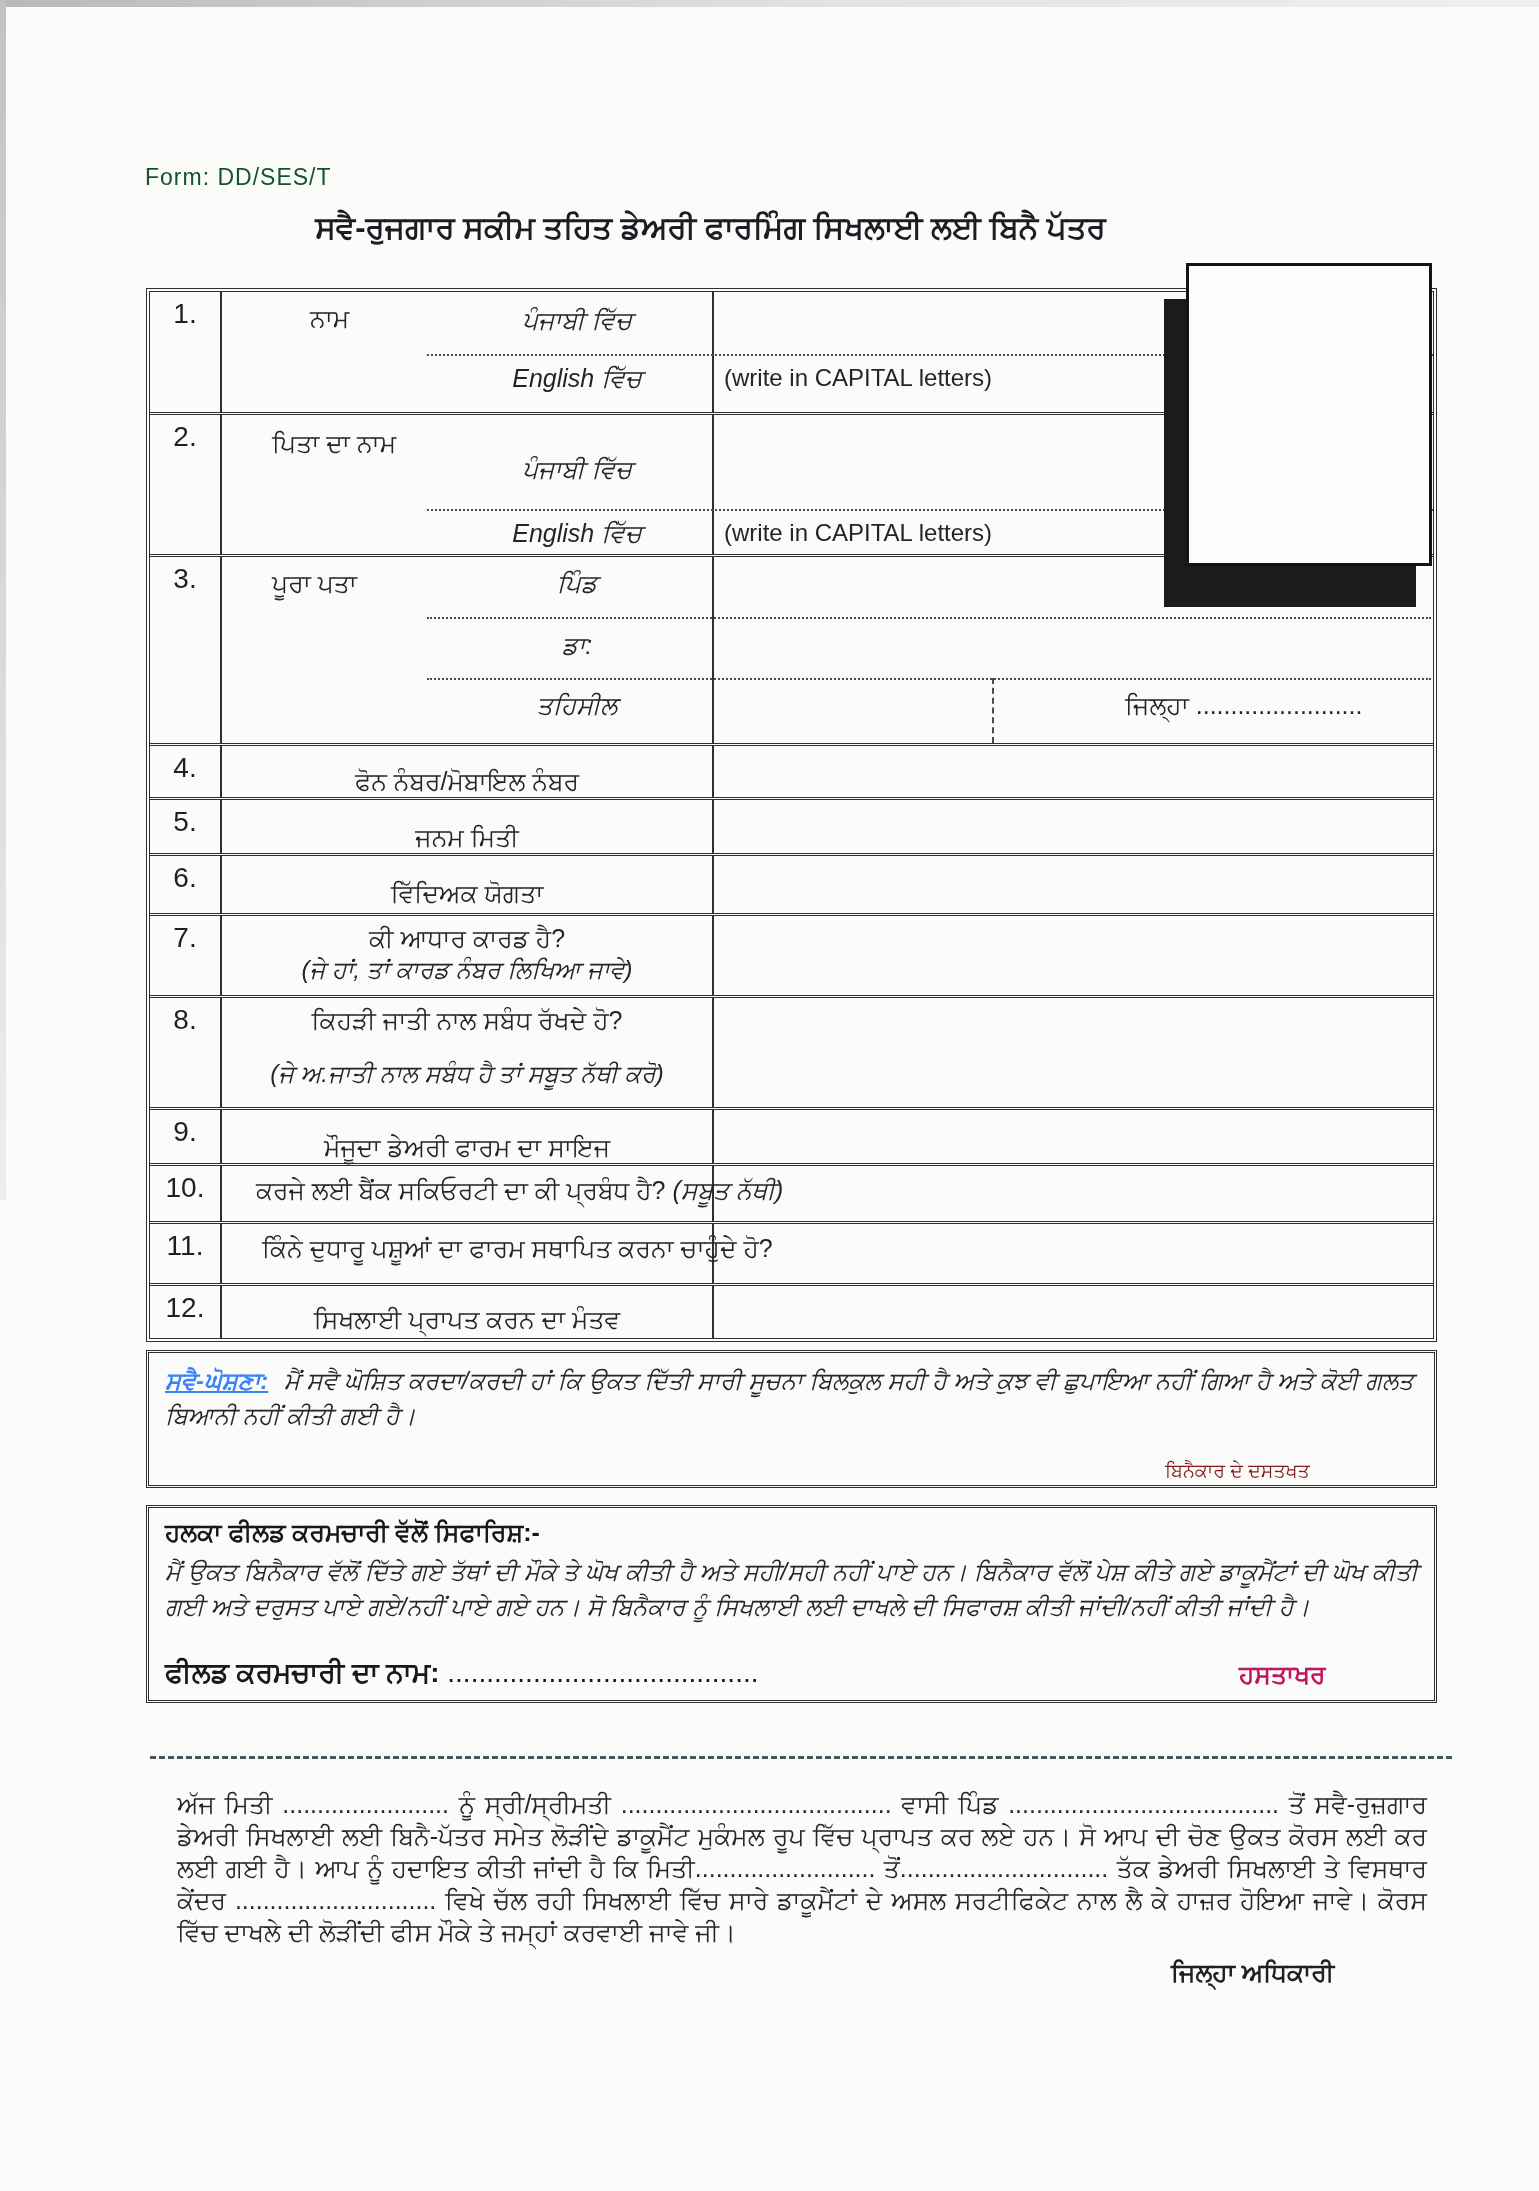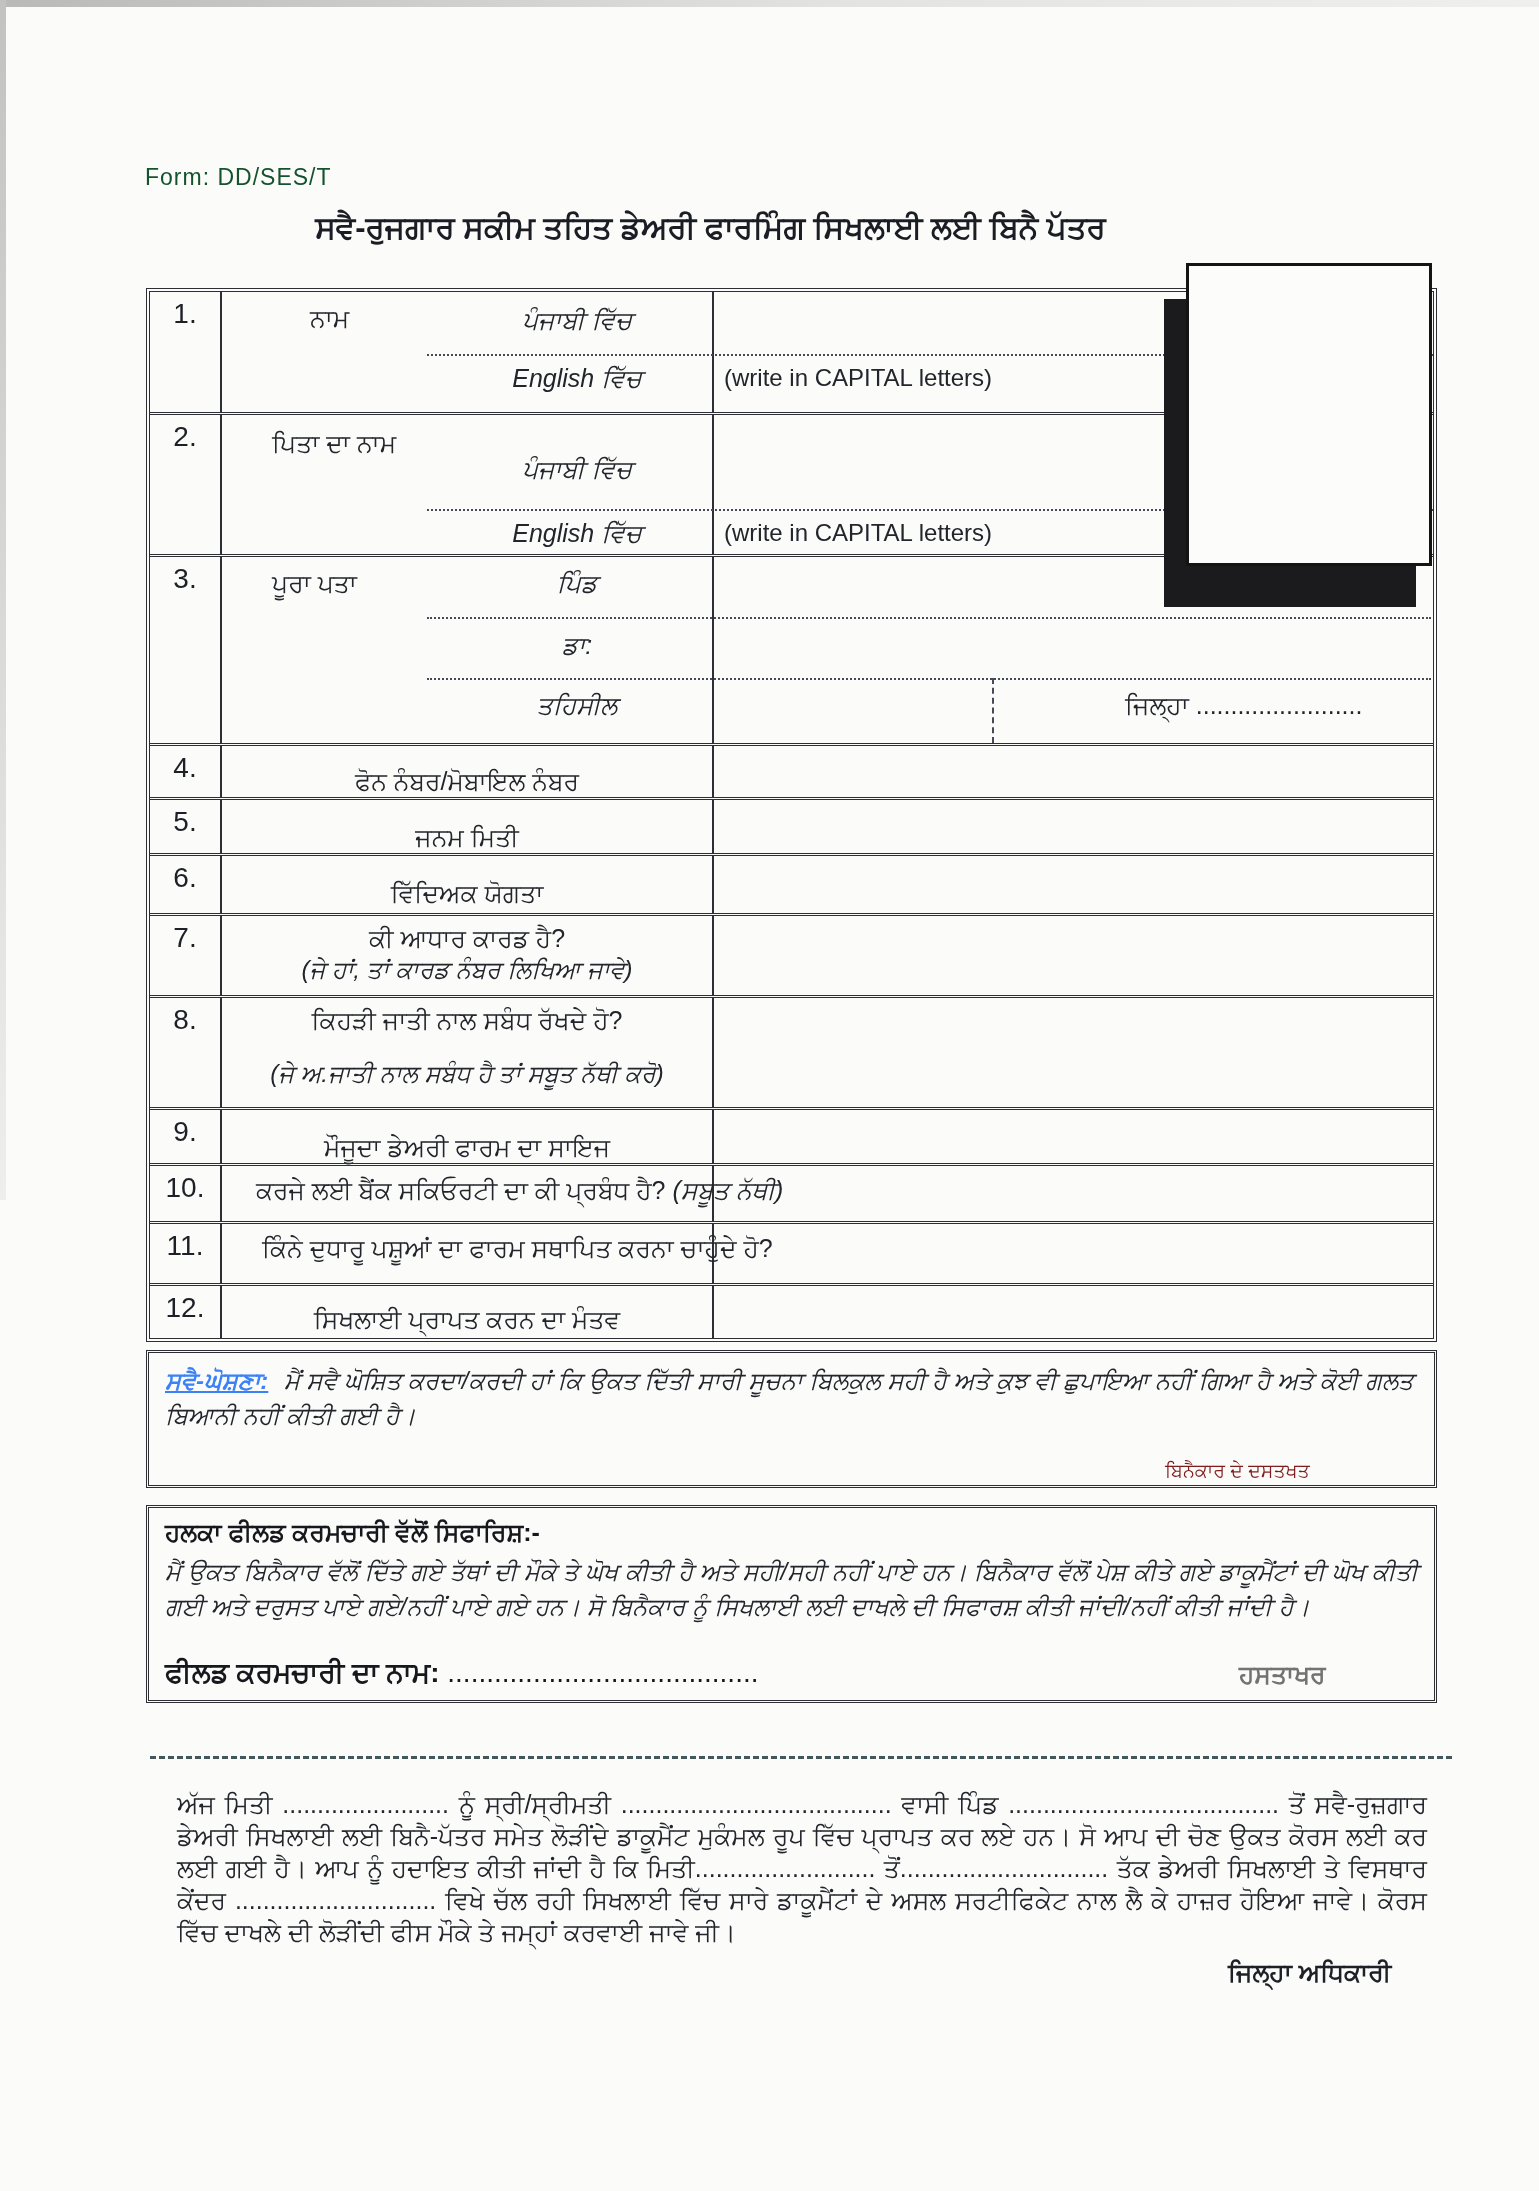--- a/index.html
+++ b/index.html
@@ -48,25 +48,25 @@
     padding:10px 16px 0 16px;font-size:24px;line-height:35px;}
   .decl-head{font-weight:bold;font-style:italic;text-decoration:underline;margin-right:9px;color:#3b82f6;}
   .decl-body{font-style:italic;}
   .decl-sign{position:absolute;left:1000px;top:100px;font-size:19px;white-space:nowrap;color:#7f1d1d;margin-left:16px;}
 
   .staff-box{position:absolute;left:146px;top:1505px;width:1291px;height:198px;border:3px double #2e2e35;
     padding:10px 16px 0 16px;}
   .staff-head{font-size:25px;font-weight:bold;color:#17181d;}
   .staff-body{margin-top:6px;font-size:24px;line-height:35px;font-style:italic;text-align:justify;}
   .staff-nameline{position:absolute;left:16px;bottom:10px;font-size:28px;font-weight:bold;color:#17181d;white-space:nowrap;}
-  .staff-sign{position:absolute;left:1090px;bottom:10px;font-size:25px;font-weight:bold;color:#737373;white-space:nowrap;}
+  .staff-sign{position:absolute;left:1090px;bottom:10px;font-size:25px;font-weight:bold;color:#be185d;white-space:nowrap;}
 
   .tear-line{position:absolute;left:150px;top:1756px;width:1302px;border-top:3px dashed #44585c;}
   .admission{position:absolute;left:177px;top:1788px;width:1250px;font-size:25px;line-height:32px;text-align:justify;color:#23252c;}
-  .officer{position:absolute;left:1228px;top:1958px;font-size:25px;font-weight:600;color:#1e2027;white-space:nowrap;}
+  .officer{position:absolute;left:1171px;top:1958px;font-size:25px;font-weight:600;color:#1e2027;white-space:nowrap;}
 </style>
 </head>
 <body>
 
 <div class="page">
   <div class="edge-top"></div>
   <div class="edge-left"></div>
 
   <div class="form-code">Form: DD/SES/T</div>
   <div class="main-title">ਸਵੈ-ਰੁਜਗਾਰ ਸਕੀਮ ਤਹਿਤ ਡੇਅਰੀ ਫਾਰਮਿੰਗ ਸਿਖਲਾਈ ਲਈ ਬਿਨੈ ਪੱਤਰ</div>

